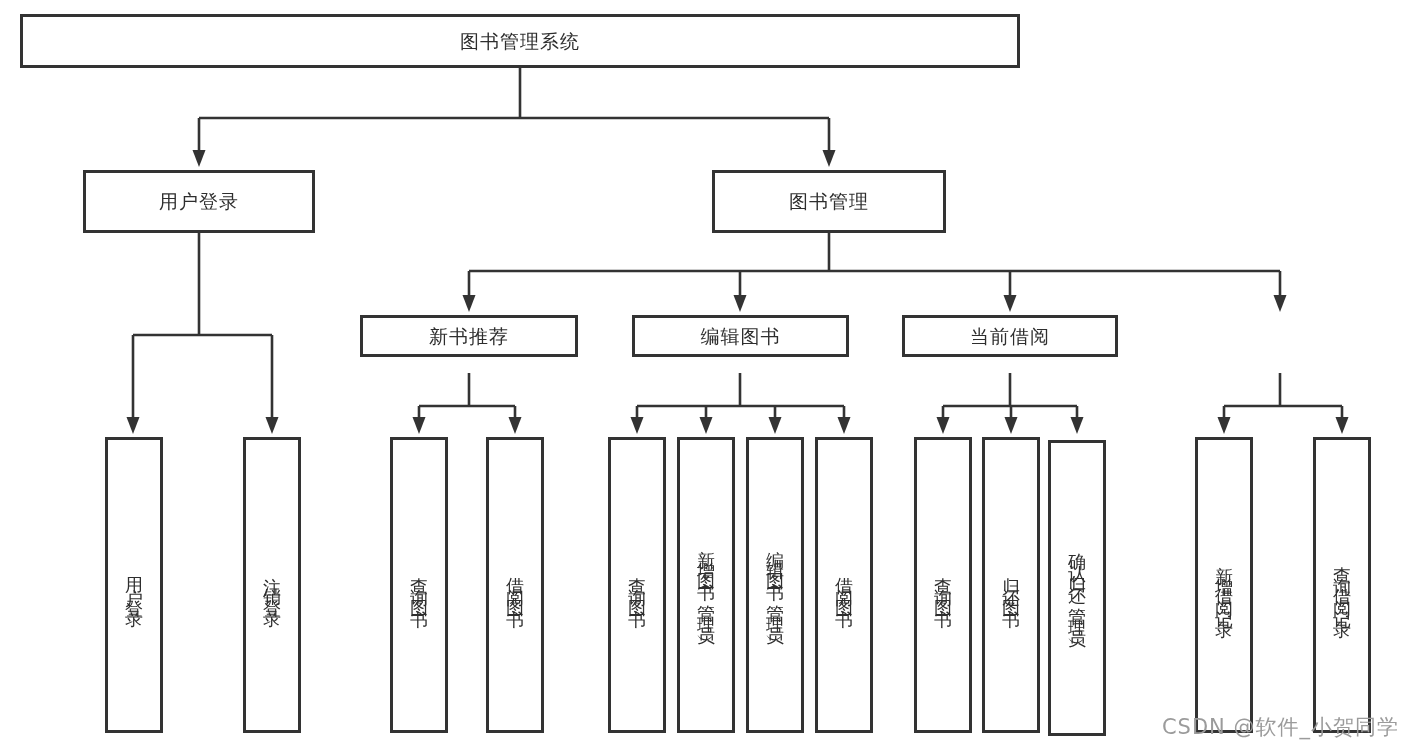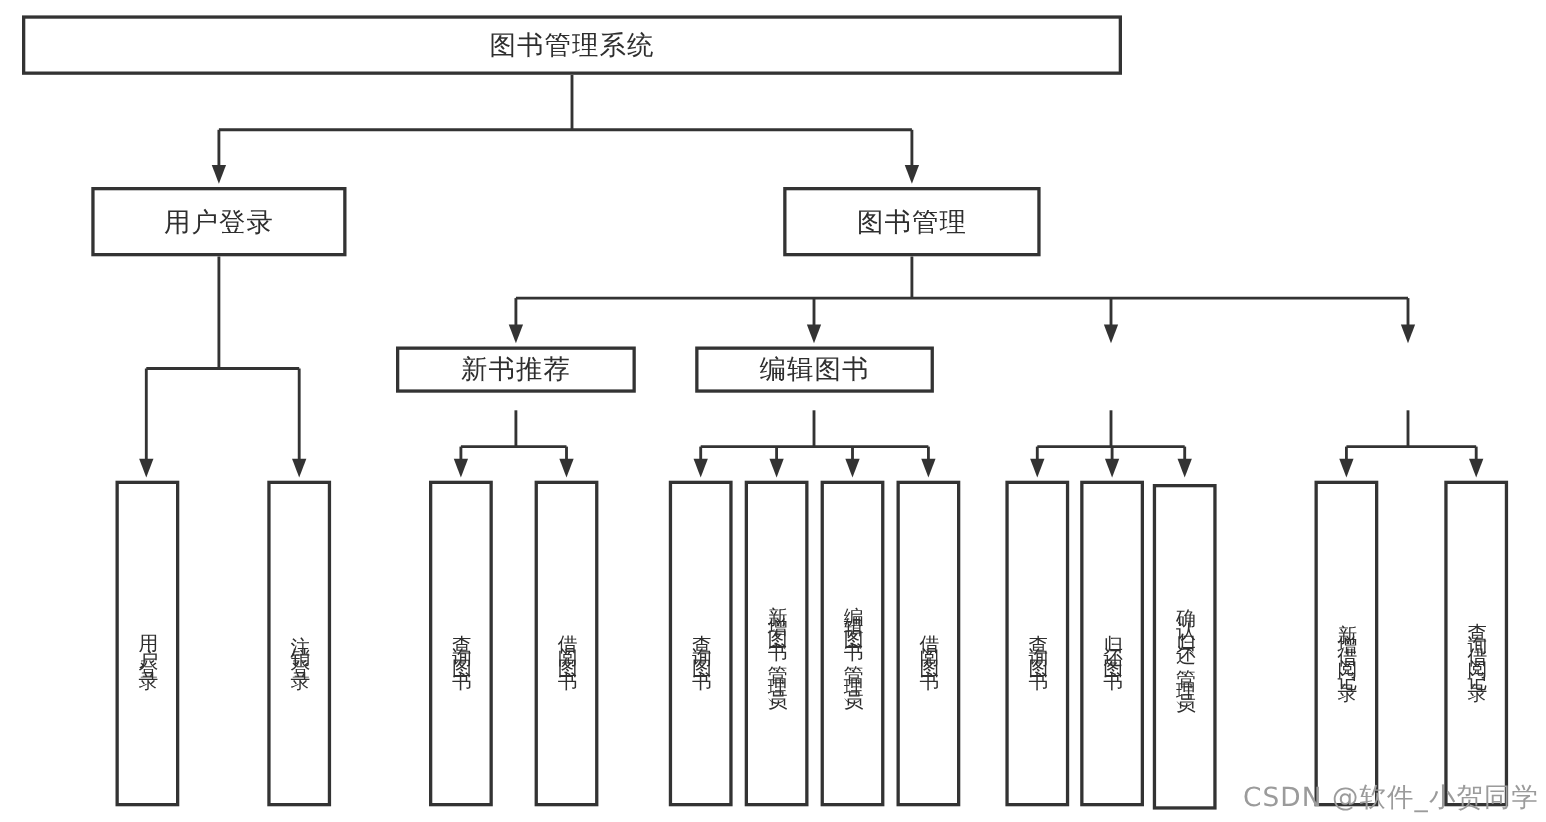--- a/index.html
+++ b/index.html
@@ -11,32 +11,32 @@
   }
   .stage { position:absolute; inset:0; }
   svg.connectors { position:absolute; left:0; top:0; z-index:1; }
   .conn { stroke:var(--line,#333333); stroke-width:2.6; fill:none; }
   .arrow { fill:var(--line,#333333); stroke:none; }
   .node {
     position:absolute; z-index:2;
     background:#ffffff;
     border:3px solid var(--line,#333333);
     display:flex; align-items:center; justify-content:center;
-    font-size:24px; letter-spacing:1px; line-height:1;
+    font-size:19px; letter-spacing:1px; line-height:1;
   }
   .hbox { height:42px; }
   .root-box { left:20px; top:14px; width:1000px; height:54px; }
   .vbox {
     top:437px; width:58px; height:296px;
     writing-mode:vertical-rl; text-orientation:mixed;
     font-size:18px; letter-spacing:11px;
   }
   .watermark {
     position:absolute; right:6px; bottom:6px; z-index:3;
-    font-size:24px; letter-spacing:1px;
+    font-size:21px; letter-spacing:1px;
     color:var(--watermark,#9b9b9b);
   }
 </style>
 </head>
 <body>
 
 <div class="stage">
 
   <svg class="connectors" width="1405" height="747">
 
@@ -100,20 +100,21 @@
     <polygon class="arrow" points="1335.5,417 1348.5,417 1342,434"></polygon>
   </svg>
 
   <div class="node hbox root-box">图书管理系统</div>
 
   <div class="node hbox" style="left:83px; top:170px; width:232px; height:63px;">用户登录</div>
   <div class="node hbox" style="left:712px; top:170px; width:234px; height:63px;">图书管理</div>
 
   <div class="node hbox" style="left:360px; top:315px; width:218px;">新书推荐</div>
   <div class="node hbox" style="left:632px; top:315px; width:217px;">编辑图书</div>
+  <div class="node hbox" style="left:902px; top:315px; width:216px;">当前借阅</div>
 
   <div class="node vbox" style="left:105px;">用户登录</div>
   <div class="node vbox" style="left:243px;">注销登录</div>
 
   <div class="node vbox" style="left:390px;">查询图书</div>
   <div class="node vbox" style="left:486px;">借阅图书</div>
 
   <div class="node vbox" style="left:608px;">查询图书</div>
   <div class="node vbox" style="left:677px;">新增图书（管理员）</div>
   <div class="node vbox" style="left:746px;">编辑图书（管理员）</div>

